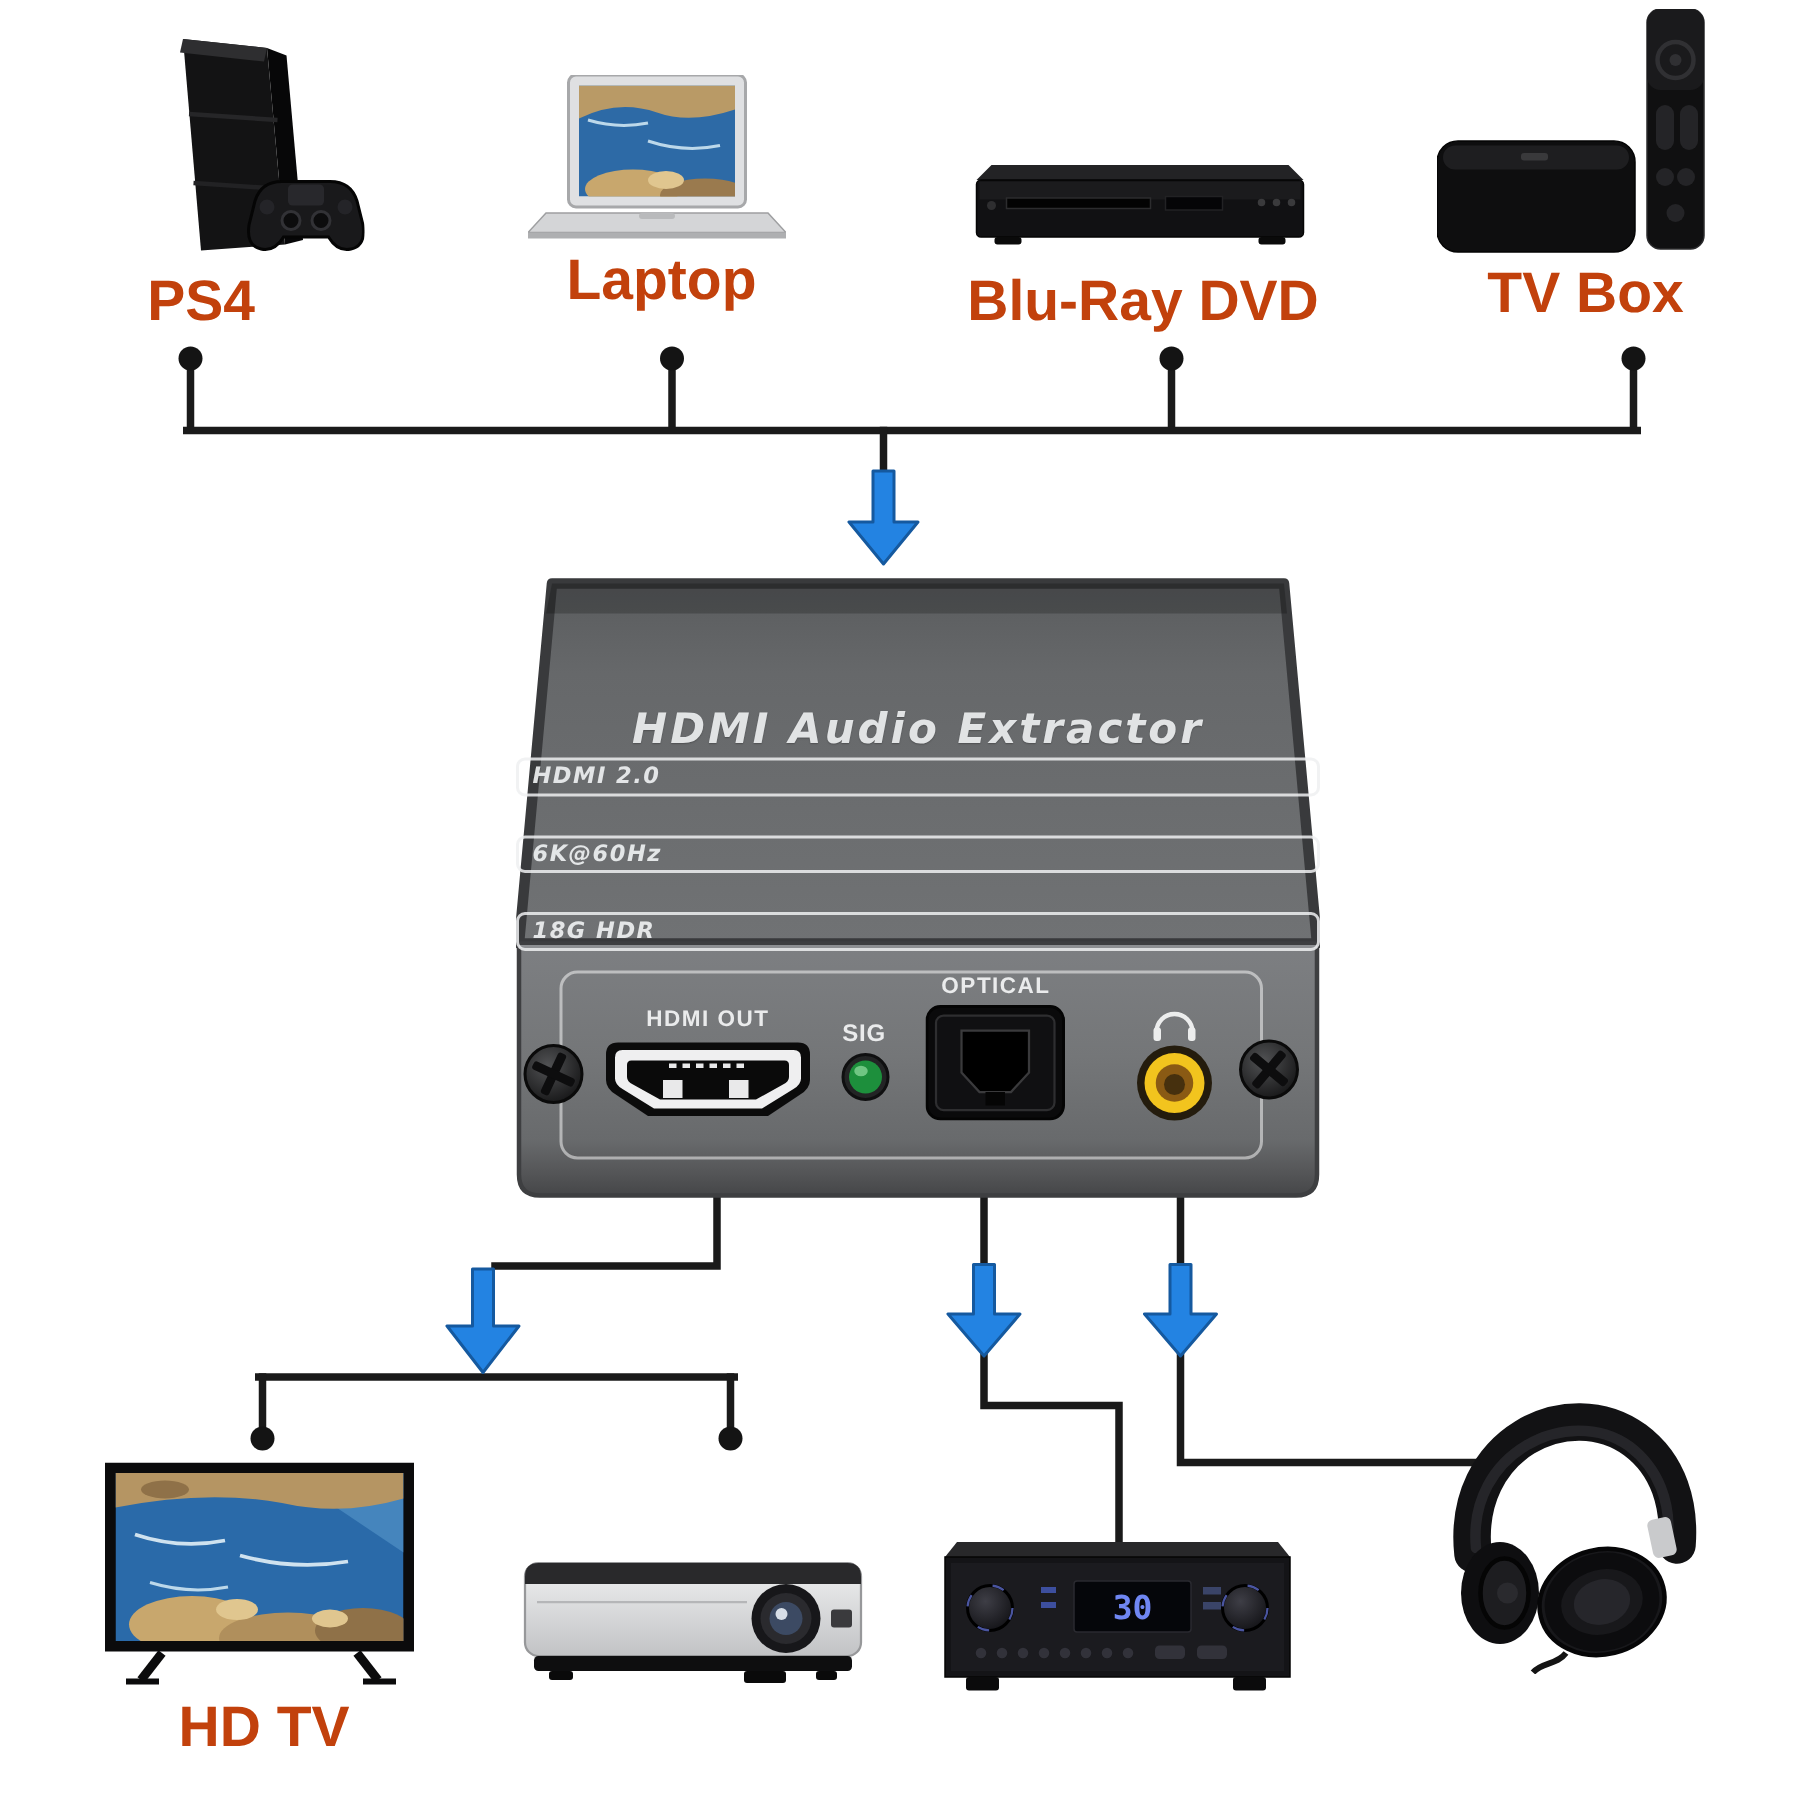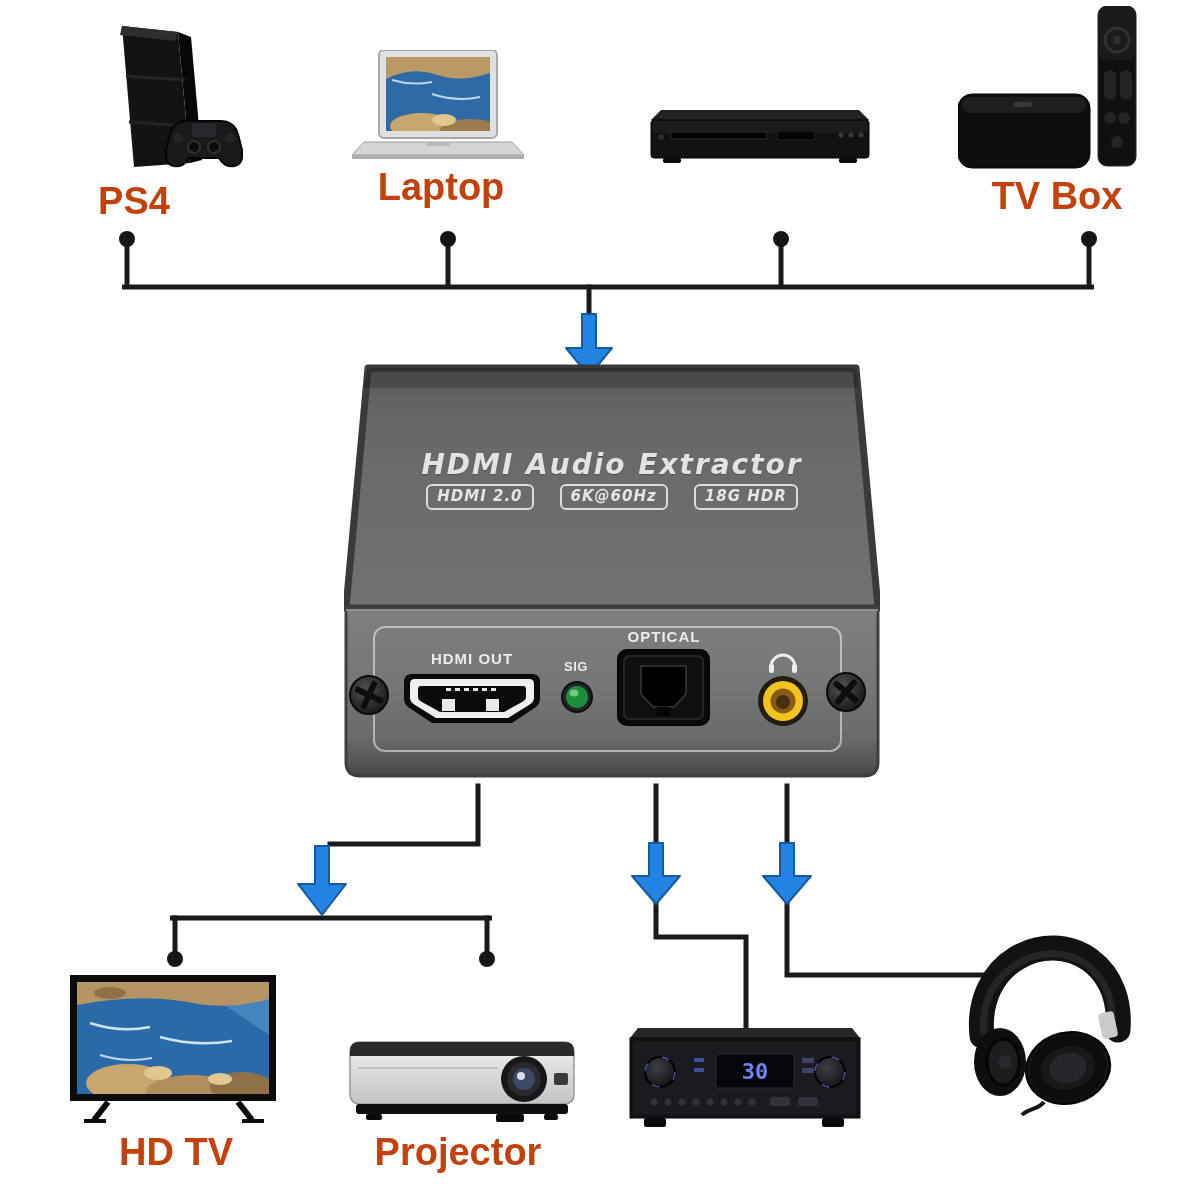--- a/index.html
+++ b/index.html
@@ -4,35 +4,35 @@
 <style>
   html,body{margin:0;padding:0;background:#fff;}
   .canvas{position:relative;width:1200px;height:1200px;background:#ffffff;overflow:hidden;
           font-family:"Liberation Sans",sans-serif;}
   svg{display:block;}
   .wires{position:absolute;left:0;top:0;z-index:1;}
   .dev{position:absolute;z-index:2;}
   .dev-label{position:absolute;z-index:3;transform:translateX(-50%);
     font:700 38px/1.05 "Liberation Sans",sans-serif;color:#c2410c;white-space:nowrap;}
   
-  .extractor{position:absolute;left:344px;top:364px;width:536px;height:486px;z-index:2;}
+  .extractor{position:absolute;left:344px;top:385px;width:536px;height:486px;z-index:2;}
   .ex-body{position:absolute;left:0;top:0;}
   .ex-title{position:absolute;left:0;top:86px;width:100%;text-align:center;
     font:700 italic 28px/1.1 "DejaVu Sans",sans-serif;letter-spacing:2px;
     color:rgba(238,240,241,0.92);text-shadow:0 1px 1px rgba(0,0,0,0.25);}
   .ex-badges{position:absolute;left:0;top:120px;width:100%;display:flex;
-    justify-content:center;gap:26px;}
+    justify-content:center;gap:26px;flex-direction:column;}
   .badge{border:2px solid rgba(238,240,241,0.85);border-radius:6px;padding:1px 9px;
     font:700 italic 15px/1.3 "DejaVu Sans",sans-serif;letter-spacing:1px;
     color:rgba(238,240,241,0.92);white-space:nowrap;}
   .panel-outline{position:absolute;left:29px;top:262px;width:465px;height:122px;
     border:2px solid rgba(255,255,255,0.5);border-radius:12px;}
   .port-label{position:absolute;transform:translateX(-50%);color:rgba(240,241,242,0.95);
     font:700 15px/1.1 "Liberation Sans",sans-serif;letter-spacing:1px;white-space:nowrap;}
-  .port-label.small{font-size:13px;letter-spacing:0.5px;}
+  .port-label.small{font-size:16px;letter-spacing:0.5px;}
   .abs{position:absolute;}
 </style>
 </head>
 <body>
 
 <div class="canvas">
 
   <svg class="wires" width="1200" height="1200" viewBox="0 0 1200 1200">
     <g stroke="#1a1a1a" stroke-width="5" fill="none" stroke-linecap="square" stroke-linejoin="miter">
       <path d="M127,246 V285"></path>
@@ -328,18 +328,18 @@
     <g transform="rotate(-14 120 152)">
       <ellipse cx="120" cy="152" rx="42" ry="35" fill="#18181b" stroke="#060607" stroke-width="3"></ellipse>
       <ellipse cx="120" cy="152" rx="33" ry="27" fill="none" stroke="#0c0c0e" stroke-width="11"></ellipse>
       <ellipse cx="120" cy="152" rx="19" ry="15" fill="#26262b"></ellipse>
     </g>
     <path d="M96,186 C90,194 80,192 74,199" stroke="#141414" stroke-width="4" fill="none"></path>
   </svg>
 
   <div class="dev-label" style="left:134px;top:182px">PS4</div>
   <div class="dev-label" style="left:441px;top:168px">Laptop</div>
+  <div class="dev-label" style="left:762px;top:182px">Blu-Ray DVD</div>
   <div class="dev-label" style="left:1057px;top:177px">TV Box</div>
 
   <div class="dev-label" style="left:176px;top:1133px">HD TV</div>
-  <div class="dev-label" style="left:458px;top:1133px">Projector</div>
 
 </div>
 
 </body></html>

